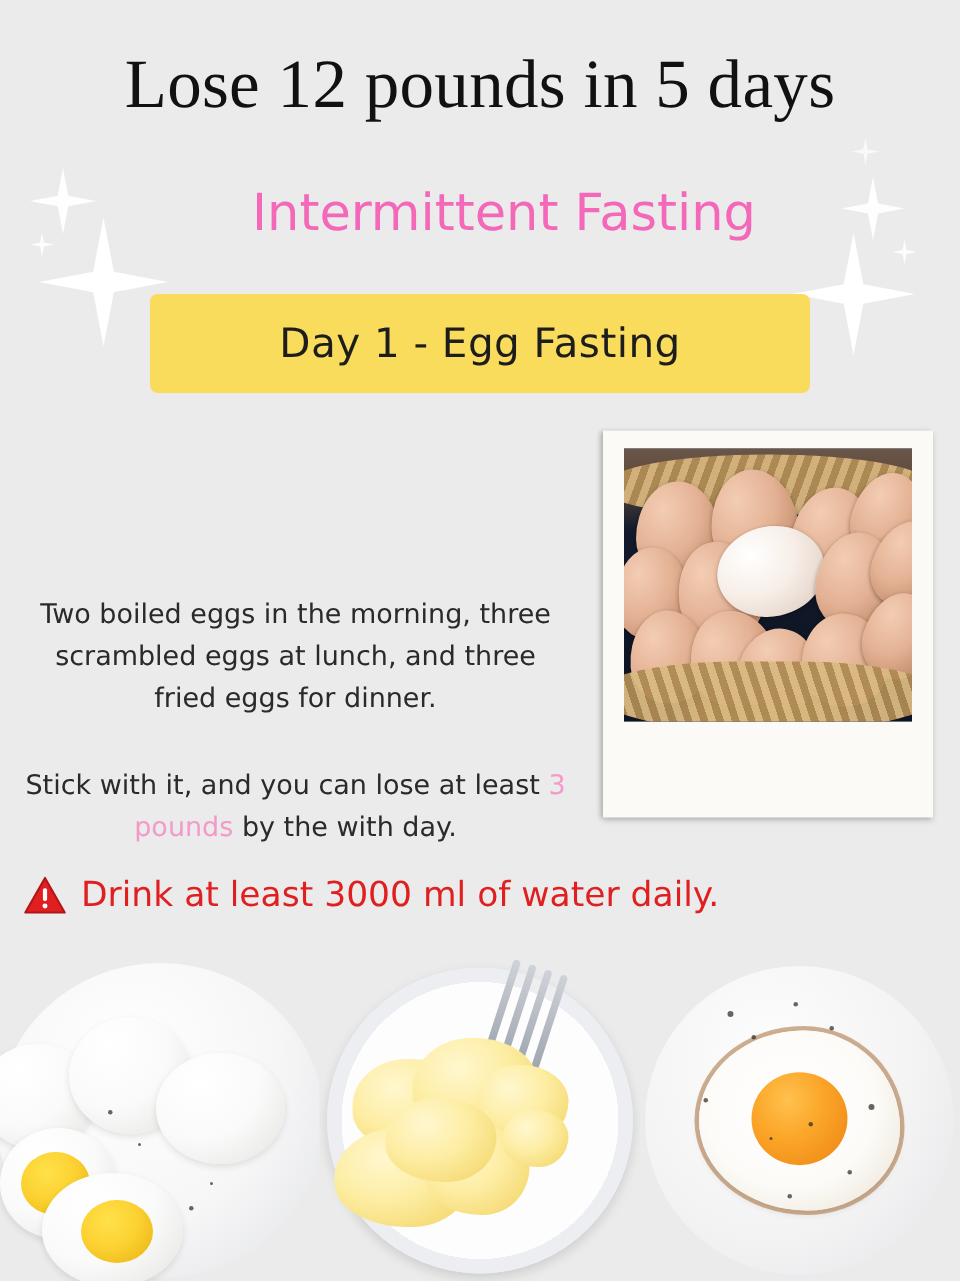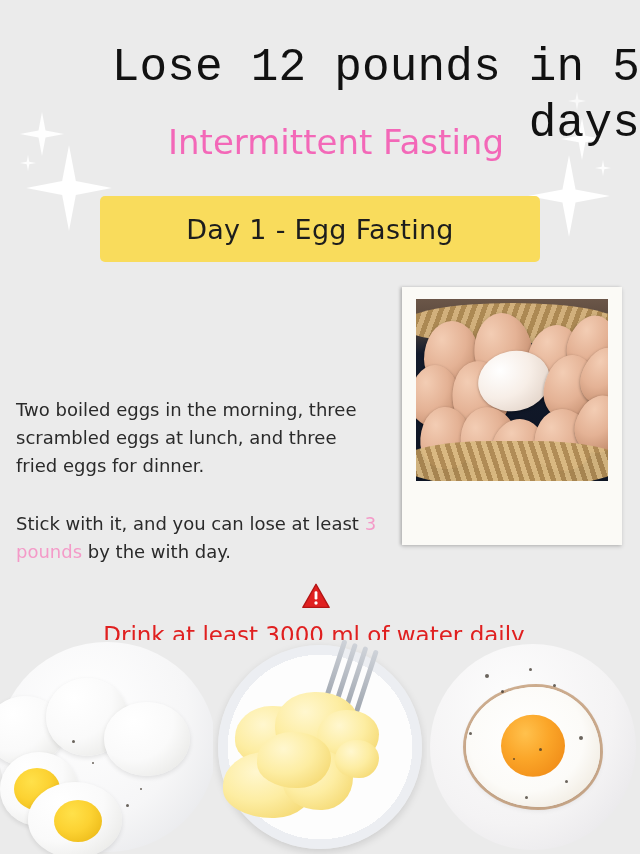--- a/index.html
+++ b/index.html
@@ -35,30 +35,30 @@
   }
   .sp-a {
     
     clip-path: polygon(50% 0%, 58% 42%, 100% 50%, 58% 58%, 50% 100%, 42% 58%, 0% 50%, 42% 42%);
     filter: blur(0.4px);
   }
 
   
   .title {
     position: absolute;
-    top: 40px;
+    top: 28px;
     left: 0;
     width: 640px;
-    text-align: right;
+    text-align: center;
     font-size: 46px;
     line-height: 56px;
     font-weight: 300;
     color: #111111;
     letter-spacing: 0.2px;
-    font-family: Liberation Mono, monospace;
+    font-family: Liberation Serif, serif;
     font-stretch: normal;
   }
   .subtitle {
     position: absolute;
     top: 120px;
     left: 0;
     width: 640px;
     text-align: center;
     font-size: 34px;
     line-height: 44px;
@@ -103,20 +103,21 @@
   }
   .para {
     position: absolute;
     left: 16px;
     width: 362px;
     font-size: 18px;
     line-height: 28px;
     font-weight: 400;
     color: #2a2a2a;
     font-family: "DejaVu Sans", sans-serif;
+    text-align: center;
   }
   .para-1 { top: 396px; }
   .para-2 { top: 510px; }
   .hl-pink { color: #f49ac8; }
 
   
   .polaroid {
     position: absolute;
     left: 402px;
     top: 287px;
@@ -174,21 +175,20 @@
 
   
   .warn {
     position: absolute;
     left: 16px;
     top: 582px;
     width: 600px;
     display: flex;
     align-items: center;
     gap: 10px;
-    flex-direction: column;
   }
   .warn-icon {
     width: 28px;
     height: 28px;
     flex: 0 0 28px;
     display: block;
   }
   .warn-text {
     font-size: 23px;
     line-height: 30px;

